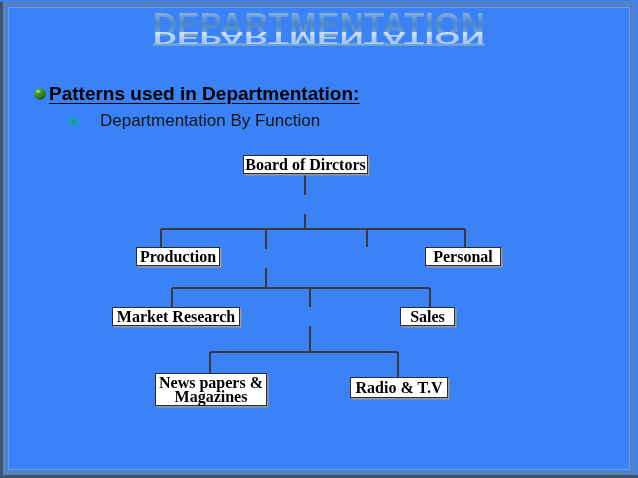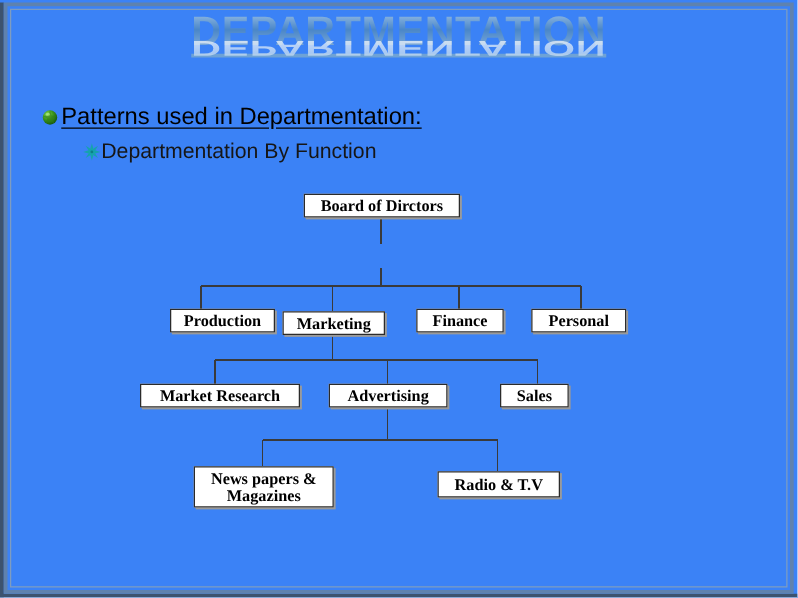--- a/index.html
+++ b/index.html
@@ -108,33 +108,33 @@
   .bullet-l1 {
     position: absolute;
     left: 33px;
     top: 83px;
     display: flex;
     align-items: center;
     gap: 2px;
   }
   .bullet-l1 .btxt {
     font-size: 19px;
-    font-weight: normal;
+    font-weight: bold;
     color: #000000;
     text-decoration: underline;
     text-underline-offset: 3px;
     white-space: nowrap;
   }
   .bullet-l2 {
     position: absolute;
     left: 66px;
     top: 111px;
     display: flex;
     align-items: center;
-    gap: 0;
+    gap: 19px;
   }
   .bullet-l2 .btxt {
     font-size: 17px;
     color: #161616;
     white-space: nowrap;
   }
 
   .glyph-green {
     width: 14px;
     height: 14px;
@@ -158,21 +158,21 @@
     pointer-events: none;
   }
   .node {
     position: absolute;
     box-sizing: border-box;
     border: 1px solid #2b2b2b;
     background: #ffffff;
     box-shadow: 1.5px 1.5px 0 0 #9a9a9a;
     font-family: "Liberation Serif", serif;
     font-weight: bold;
-    font-size: 13px;
+    font-size: 16px;
     color: #000000;
     display: flex;
     align-items: center;
     justify-content: center;
     text-align: center;
     line-height: 13px;
     white-space: nowrap;
   }
   .node.two-line { white-space: normal; line-height: 14px; }
 </style>
@@ -256,39 +256,30 @@
 
   <div class="node" style="left:243px; top:155px; width:125px; height:19px;">
     <span>Board of Dirctors</span>
   </div>
 
 
   <div class="node" style="left:136px; top:247px; width:84px; height:19px;">
     <span>Production</span>
   </div>
 
-  <div class="node" style="left:226px; top:249px; width:82px; height:19px;">
-    <span>Marketing</span>
-  </div>
-
-  <div class="node" style="left:333px; top:247px; width:70px; height:19px;">
-    <span>Finance</span>
-  </div>
+
 
   <div class="node" style="left:425px; top:247px; width:76px; height:19px;">
     <span>Personal</span>
   </div>
 
   <div class="node" style="left:112px; top:307px; width:128px; height:19px;">
     <span>Market Research</span>
   </div>
 
-  <div class="node" style="left:263px; top:307px; width:95px; height:19px;">
-    <span>Advertising</span>
-  </div>
 
   <div class="node" style="left:400px; top:307px; width:55px; height:19px;">
     <span>Sales</span>
   </div>
 
   <div class="node two-line" style="left:155px; top:373px; width:112px; height:33px;align-items:center;">
     <span>News papers &amp; Magazines</span>
   </div>
 
   <div class="node" style="left:350px; top:377px; width:98px; height:21px;">

